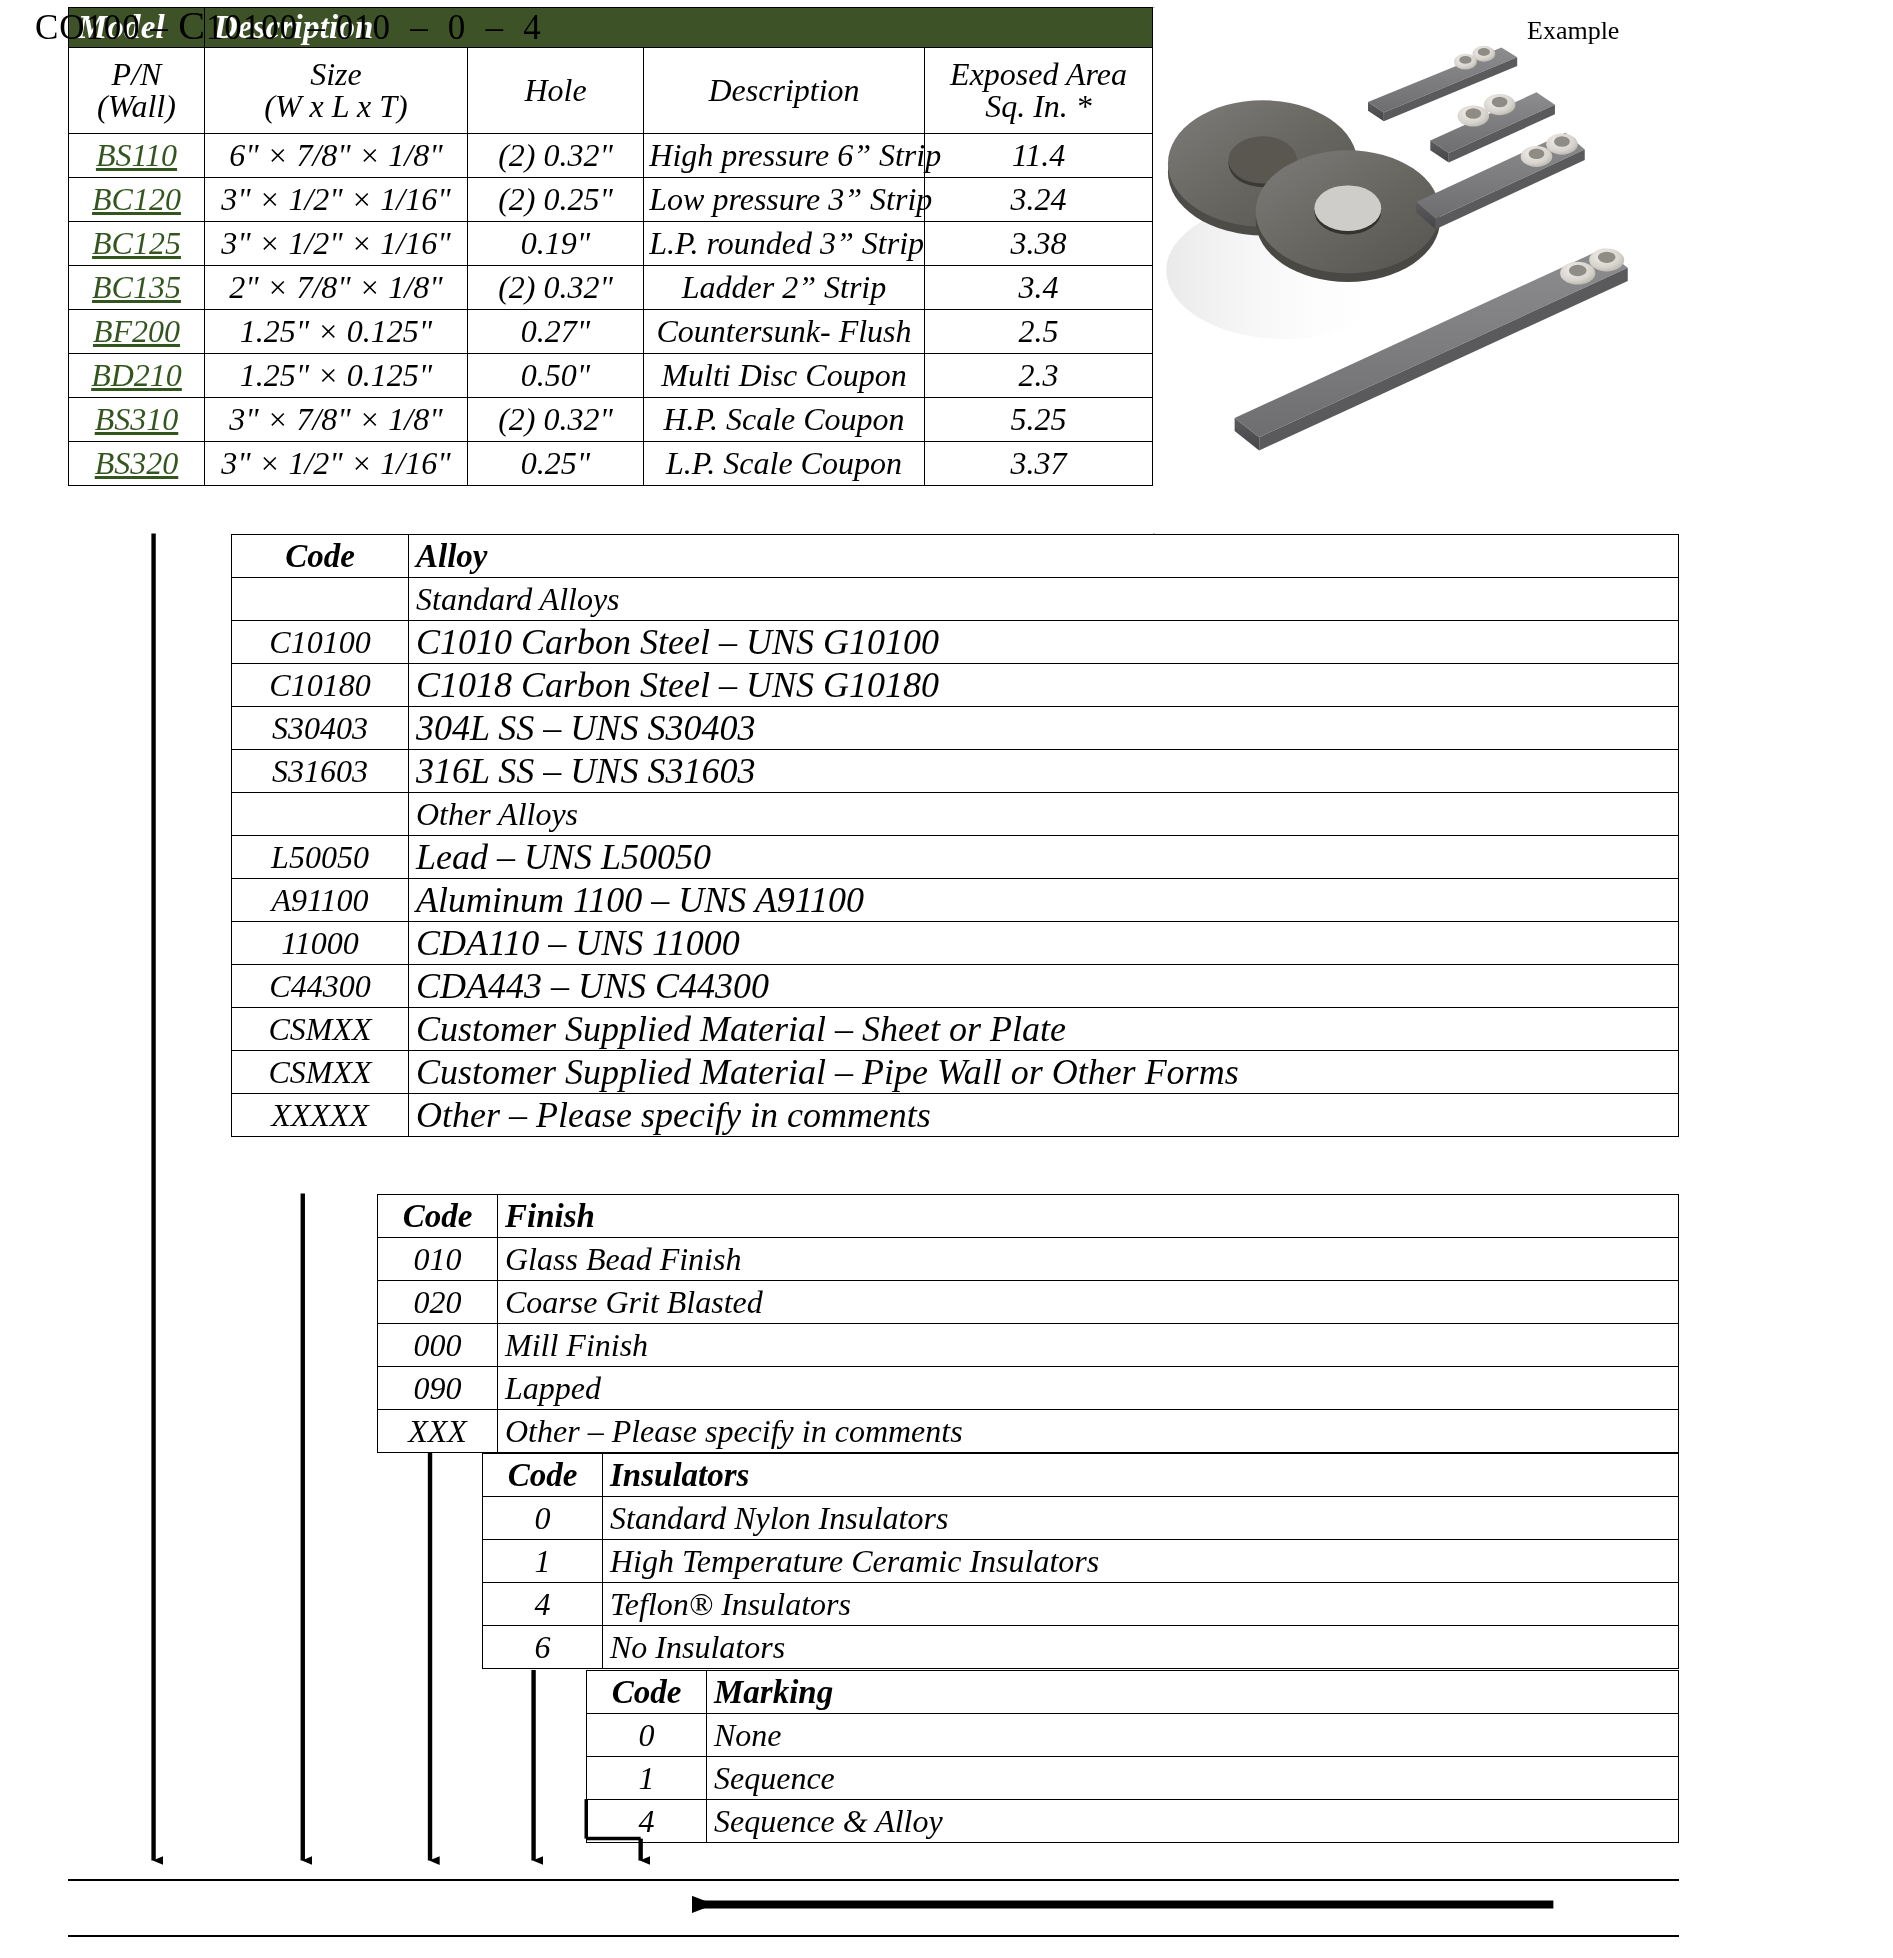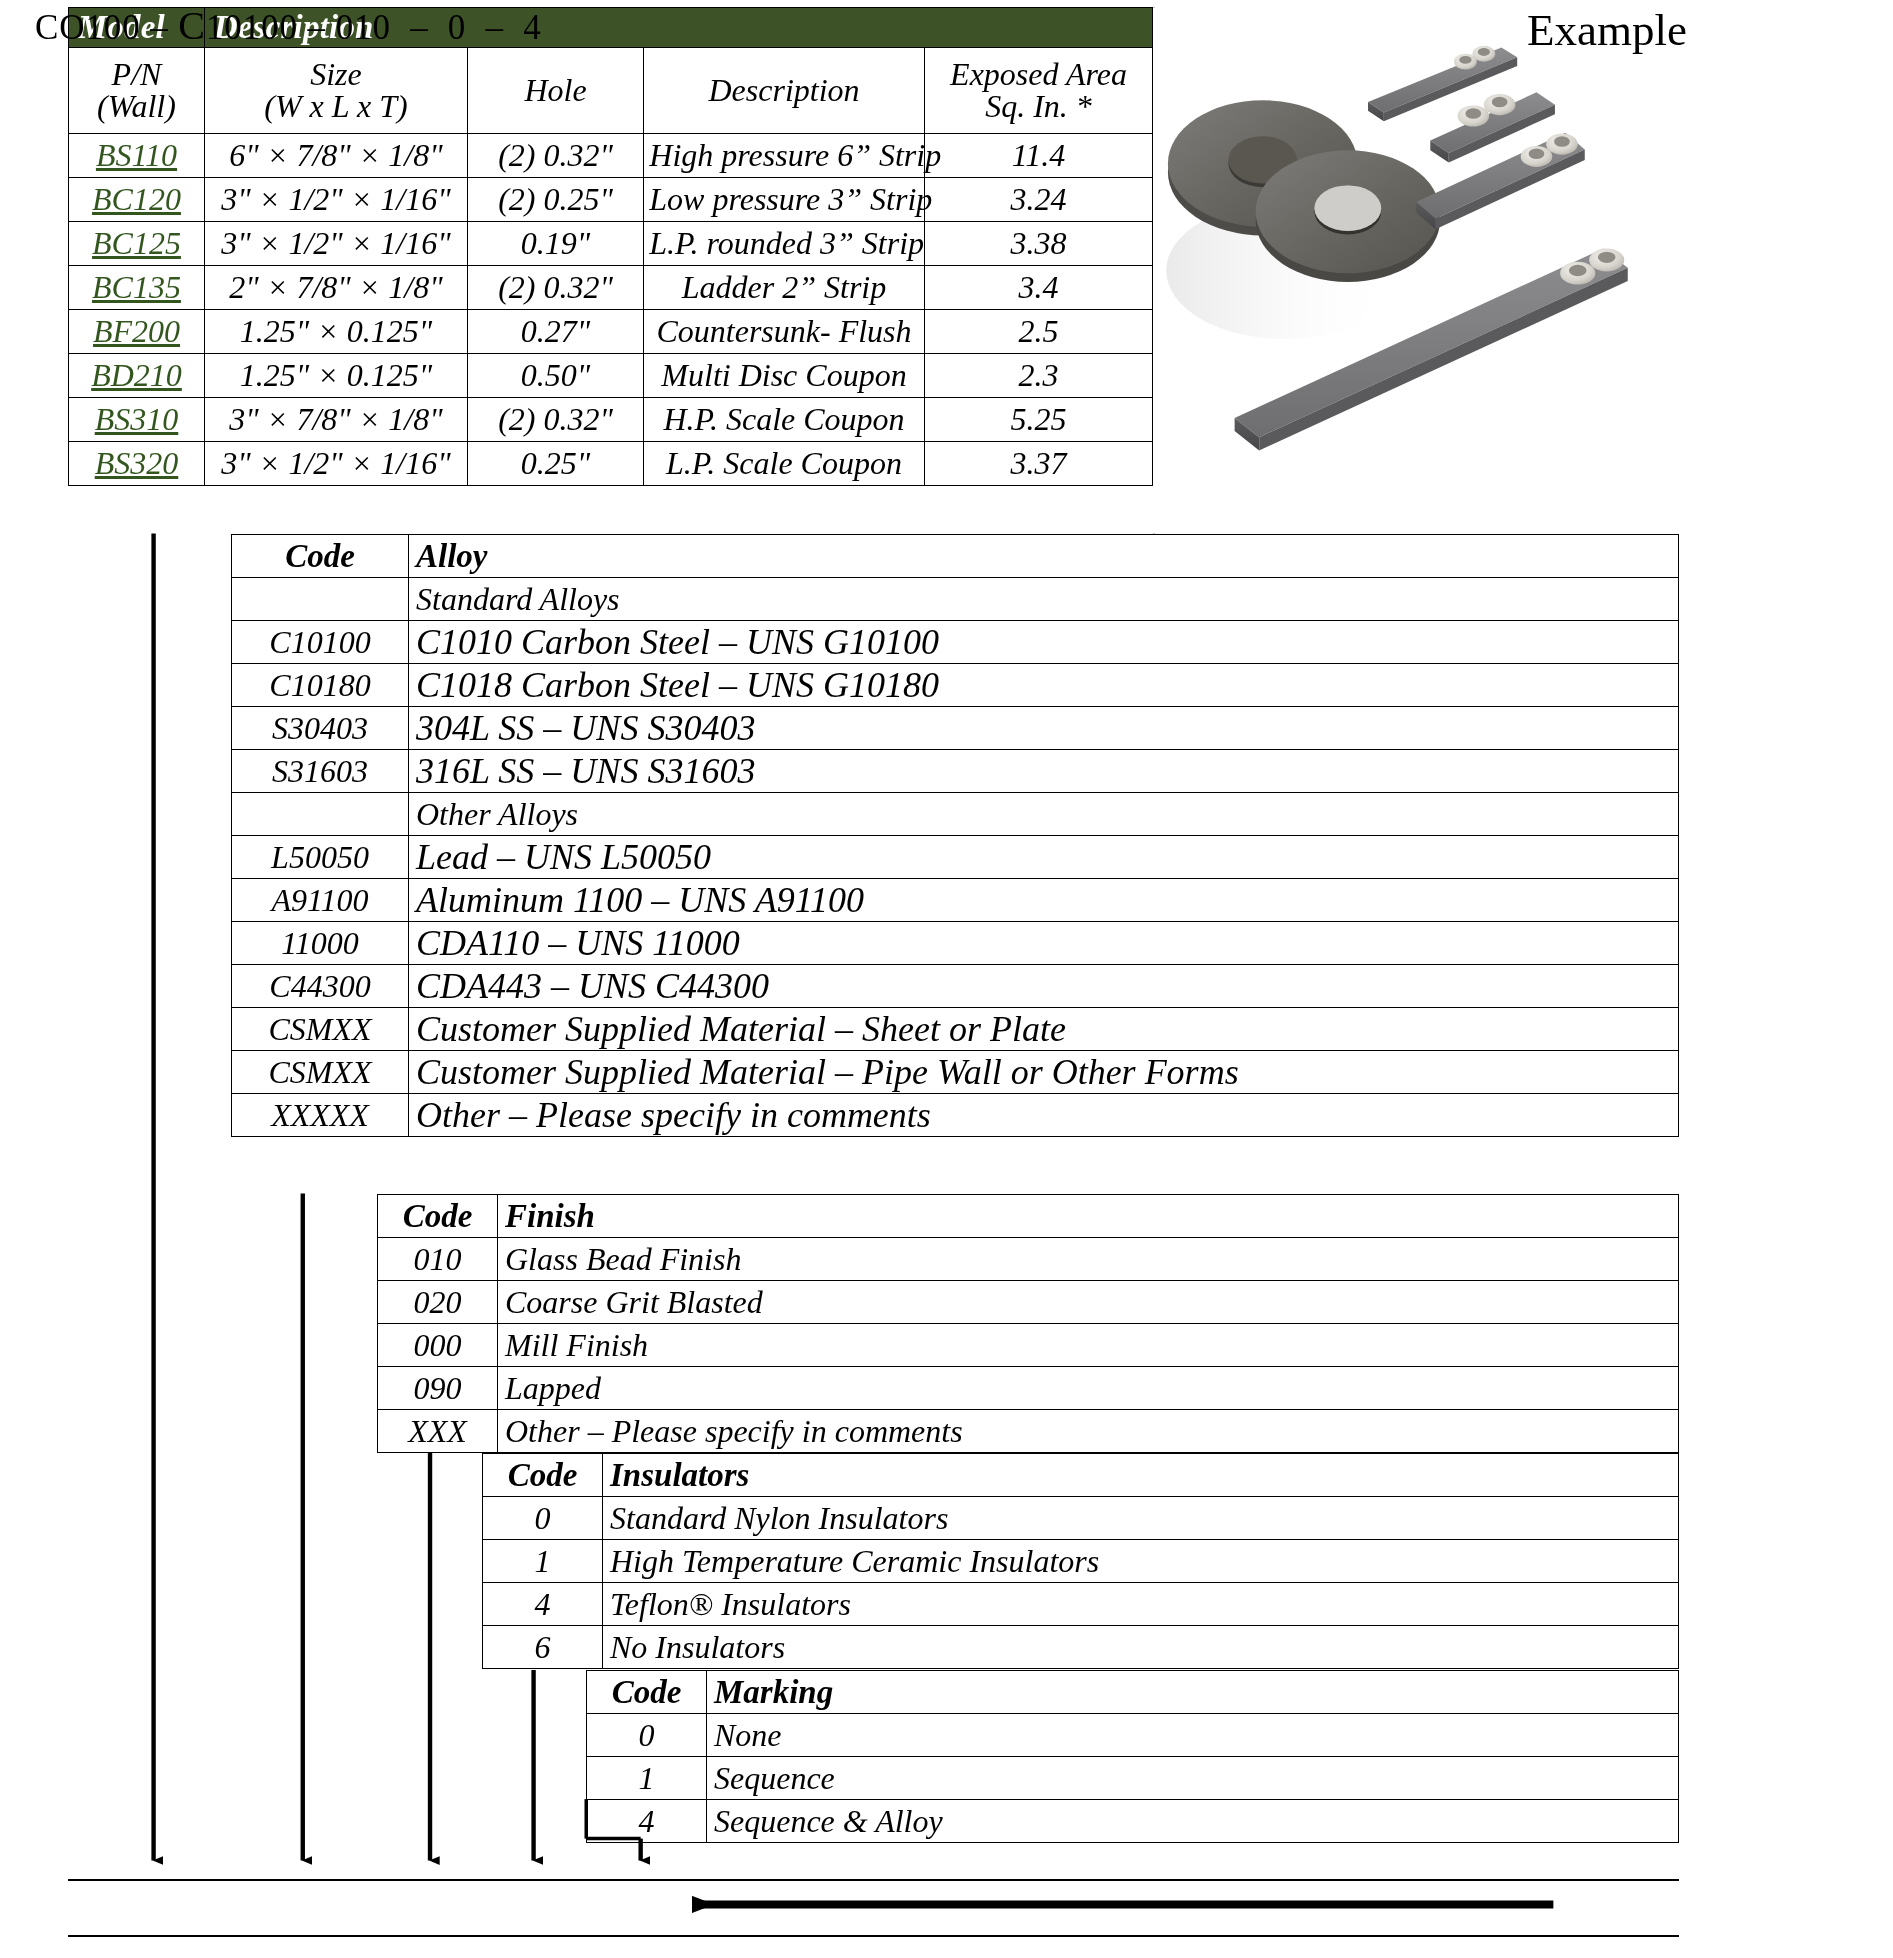--- a/index.html
+++ b/index.html
@@ -143,22 +143,22 @@
     left: 35px;
     top: 1.8px;
     font-size: 35px;
     letter-spacing: 0.9px;
     white-space: nowrap;
   }
   #example-pn .big { font-size: 40px; }
   #example-label {
     position: absolute;
     left: 1527px;
-    top: 4px;
-    font-size: 45px;
+    top: 16px;
+    font-size: 26px;
   }
 </style>
 </head>
 <body>
 
 <table class="tbl" id="model-table">
   <colgroup>
     <col class="c-pn">
       <col class="c-size">
       <col class="c-hole">

